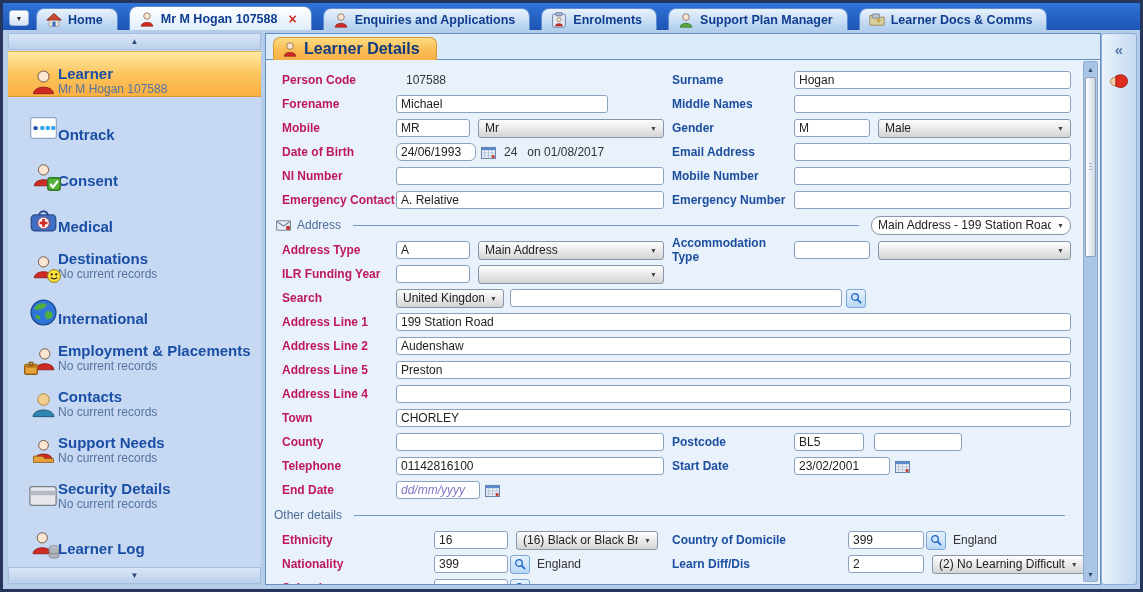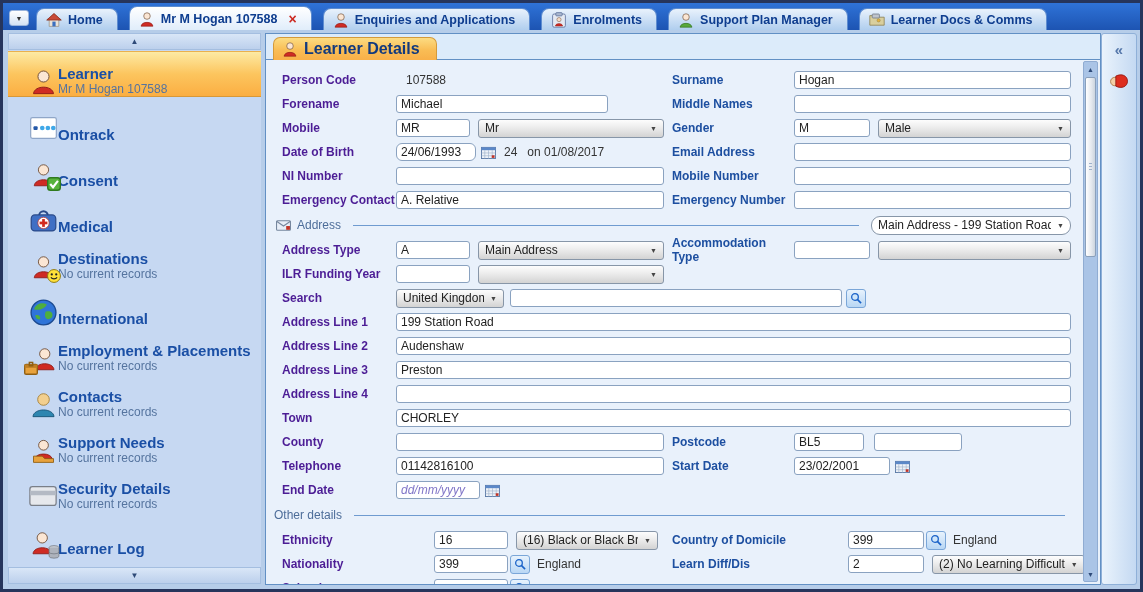--- a/index.html
+++ b/index.html
@@ -40,21 +40,21 @@
   .panel { position:absolute; left:262px; top:30px; width:836px; bottom:4px;
            background:#e9f1fb; border:1px solid #6290c4; }
   .panel-head { height:26px; border-bottom:1px solid #6290c4; background:#dcebfa; position:relative; }
   .ptab { position:absolute; left:7px; top:3px; height:23px; display:flex; align-items:center; gap:6px;
           padding:0 16px 0 8px; background:linear-gradient(#fcdc82,#f9bd55 55%,#f8b049);
           border:1px solid #d49a3a; border-bottom:none; border-radius:7px 7px 0 0;
           color:#123a7e; font-weight:bold; font-size:16px; }
   .form { position:absolute; top:27px; left:0; right:17px; bottom:0; overflow:hidden; padding-top:7px; }
 
   .frow { display:flex; align-items:center; height:24px; padding:0 12px 0 16px; }
-  .lbl  { width:114px; min-width:114px; font-weight:bold; font-size:12px; color:#4c1d95; }
+  .lbl  { width:114px; min-width:114px; font-weight:bold; font-size:12px; color:#be185d; }
   .lblr { width:122px; min-width:122px; font-weight:bold; font-size:12px; color:#1d4fa0; margin-left:8px; }
   .fzone { width:268px; min-width:268px; display:flex; align-items:center; }
   .rzone { flex:1; display:flex; align-items:center; }
   .static { font-size:12px; color:#333; }
 
   .inp { height:18px; border:1px solid #8aa2c0; border-radius:3px; background:#fff; padding:0 4px;
          font-size:12px; font-family:inherit; color:#222; }
   .inp::placeholder { color:#8176c8; font-style:italic; }
   .dd { display:flex; align-items:center; justify-content:space-between; height:19px; padding:0 6px;
         background:linear-gradient(#fdfdfd,#ececec 45%,#d3d3d3); border:1px solid #8796a8; border-radius:3px;
@@ -490,21 +490,21 @@
 
       <div class="frow">
         <span class="lbl">Address Line 1</span>
         <input class="inp" style="flex: 1 1 0%;" value="199 Station Road">
       </div>
       <div class="frow">
         <span class="lbl">Address Line 2</span>
         <input class="inp" style="flex: 1 1 0%;" value="Audenshaw">
       </div>
       <div class="frow">
-        <span class="lbl">Address Line 3</span>
+        <span class="lbl">Address Line 5</span>
         <input class="inp" style="flex: 1 1 0%;" value="Preston">
       </div>
       <div class="frow">
         <span class="lbl">Address Line 4</span>
         <input class="inp" style="flex: 1 1 0%;" value="">
       </div>
       <div class="frow">
         <span class="lbl">Town</span>
         <input class="inp" style="flex: 1 1 0%;" value="CHORLEY">
       </div>

